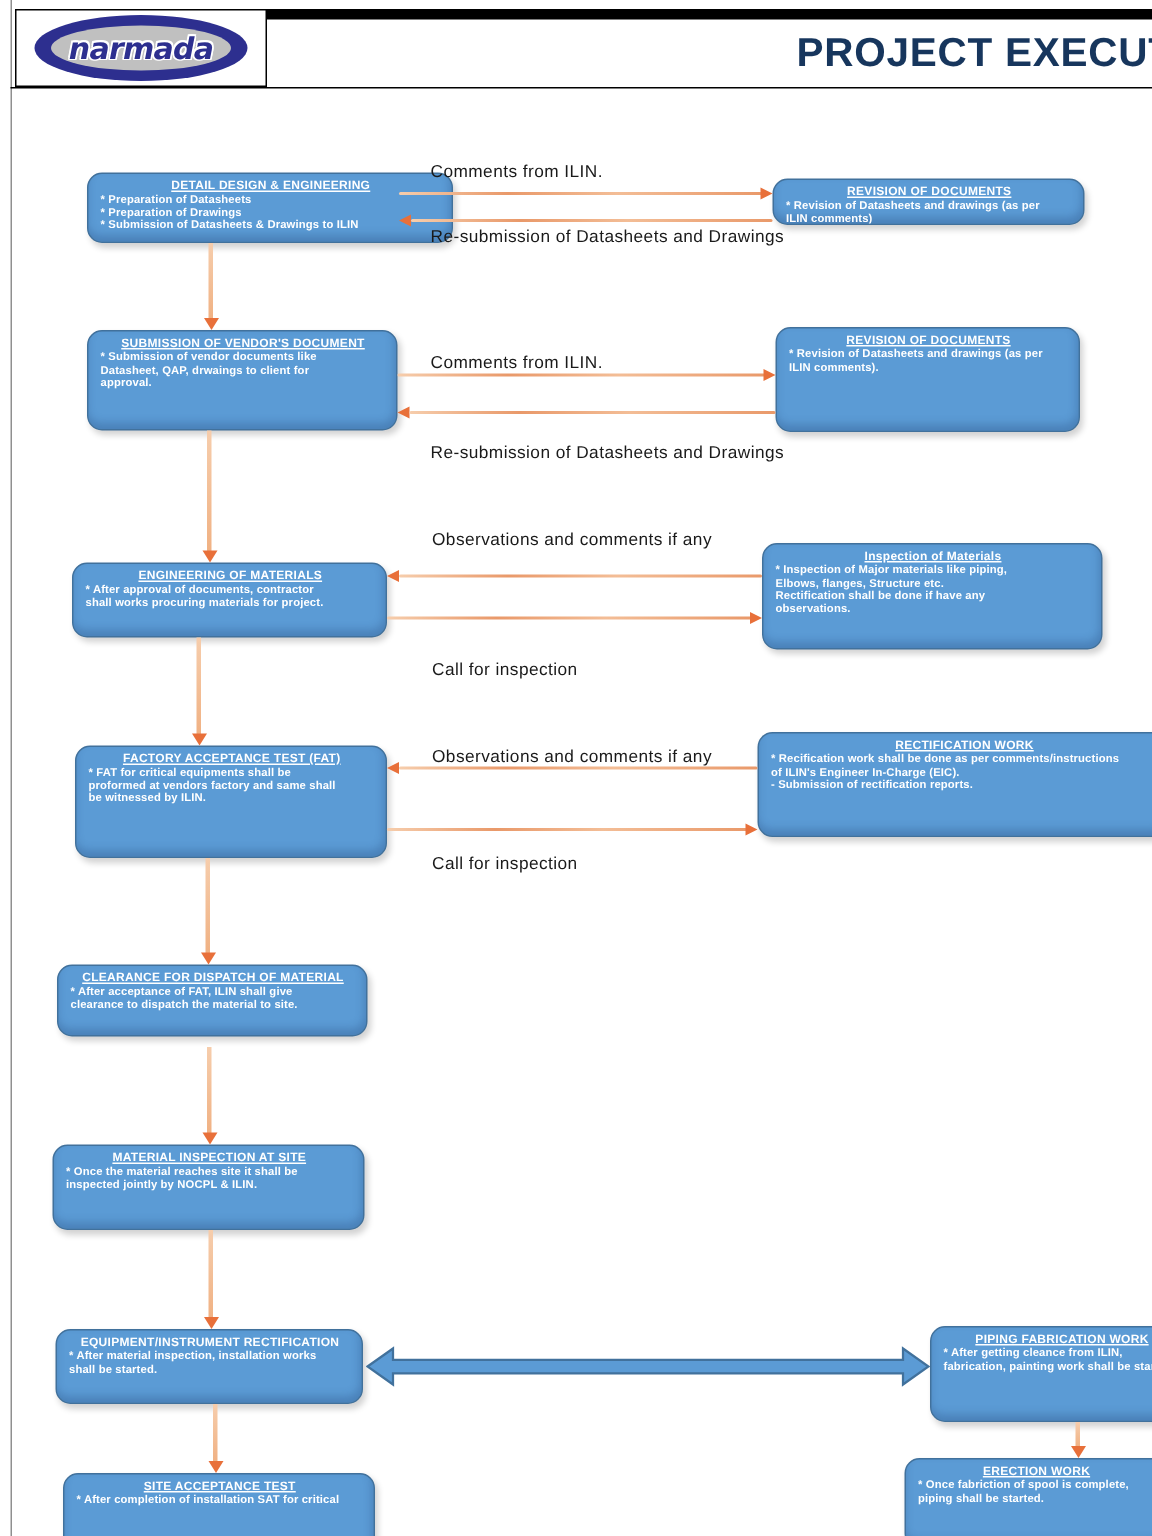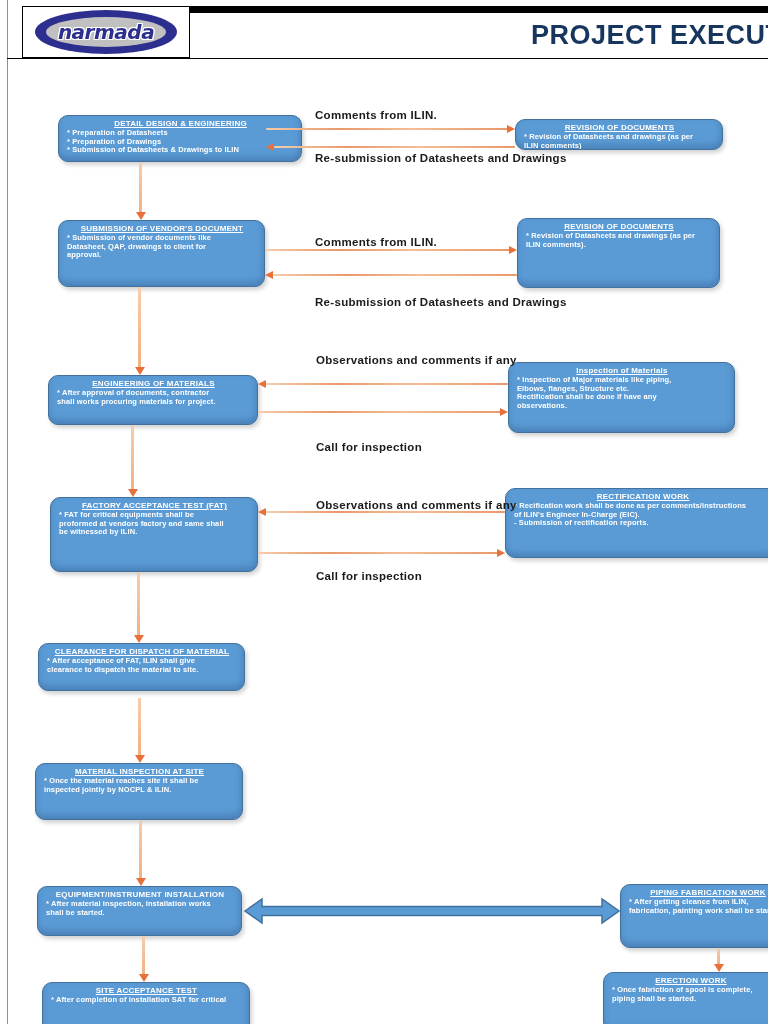--- a/index.html
+++ b/index.html
@@ -2,39 +2,39 @@
 <html style="--box-fill: #5B9BD5; --box-border: #41719C; --arrow-orange: #E8703A; --title-navy: #17365D; --label-black: #1A1A1A; --logo-navy: #2D2F8F; --logo-silver: #C0C0C0;"><head>
 <meta charset="utf-8">
 <style>
   * { margin:0; padding:0; box-sizing:border-box; }
   html,body { background:#e9e9e9; }
   .page {
     position:relative; width:768px; height:1024px; background:#ffffff;
     overflow:hidden; font-family:"Liberation Sans", sans-serif;
   }
   .left-border { position:absolute; left:7px; top:0; width:1px; height:1024px; background:#8f8f8f; }
-  .logo-cell { position:absolute; left:22px; top:6px; width:168px; height:52px; border:1px solid #000; background:#fff; }
+  .logo-cell { position:absolute; left:10px; top:6px; width:168px; height:52px; border:1px solid #000; background:#fff; }
   .top-bar { position:absolute; left:178px; top:6px; width:590px; height:7px; background:#000; }
   .header-rule { position:absolute; left:7px; top:58px; width:761px; height:1px; background:#000; }
   .logo-oval { position:absolute; left:12px; top:3px; width:142px; height:44px; background:var(--logo-navy,#2D2F8F); border-radius:50%; display:flex; align-items:center; justify-content:center; }
   .logo-oval-inner { position:absolute; left:11px; top:7px; width:120px; height:30px; background:var(--logo-silver,#C0C0C0); border-radius:50%; }
   .logo-text { position:relative; font-family:"DejaVu Sans", sans-serif; font-weight:bold; font-style:italic; font-size:20px; color:var(--logo-navy,#2D2F8F); letter-spacing:-0.5px;
     text-shadow:-1px 0 #fff, 1px 0 #fff, 0 -1px #fff, 0 1px #fff, -1px -1px #fff, 1px 1px #fff, -1px 1px #fff, 1px -1px #fff; }
   .page-title { position:absolute; left:531px; top:20px; width:320px; font-size:27px; font-weight:600; letter-spacing:0.5px; color:var(--title-navy,#17365D); white-space:nowrap; }
 
   .fbox {
     position:absolute; background:var(--box-fill,#5B9BD5); border:1.5px solid var(--box-border,#41719C);
     border-radius:10px; color:#fff; padding:3px 7px 3px 8px; overflow:hidden;
     box-shadow: inset -1px -4px 6px rgba(30,60,110,0.28), 2px 3px 4px rgba(0,0,0,0.18);
   }
   .fbox .t { display:block; text-align:center; font-weight:bold; font-size:8px; letter-spacing:0.2px; text-decoration:underline; line-height:1.25; }
   .fbox.no-underline .t { text-decoration:none; }
   .fbox .b { display:block; font-weight:bold; font-size:7.5px; line-height:1.16; white-space:pre-line; letter-spacing:0.1px; }
 
-  .flabel { position:absolute; font-size:11.5px; font-weight:bold; color:var(--label-black,#1A1A1A); letter-spacing:0.3px; white-space:nowrap;margin-left:28px; }
+  .flabel { position:absolute; font-size:11.5px; font-weight:normal; color:var(--label-black,#1A1A1A); letter-spacing:0.3px; white-space:nowrap; }
 
   .hline { position:absolute; height:2px; background:linear-gradient(90deg, #F6CDAC, #E9996A 30%, #F3BD96 60%, #E9996A); border-radius:1px; }
   .vline { position:absolute; width:3px; background:linear-gradient(180deg,#F6CDAC,#F0B183); }
   .ah-r { position:absolute; width:0; height:0; border-top:4px solid transparent; border-bottom:4px solid transparent; border-left:8px solid var(--arrow-orange,#E8703A); }
   .ah-l { position:absolute; width:0; height:0; border-top:4px solid transparent; border-bottom:4px solid transparent; border-right:8px solid var(--arrow-orange,#E8703A); }
   .ah-d { position:absolute; width:0; height:0; border-left:5px solid transparent; border-right:5px solid transparent; border-top:8px solid var(--arrow-orange,#E8703A); }
   .biarrow { position:absolute; left:244px; top:896px; }
 </style>
 </head>
 <body>
@@ -79,21 +79,21 @@
     <span class="t">CLEARANCE FOR DISPATCH OF MATERIAL</span>
     <span class="b">* After acceptance of FAT, ILIN shall give
 clearance to dispatch the material to site.</span>
   </div>
   <div class="fbox" style="left:35px;top:763px;width:208px;height:57px">
     <span class="t">MATERIAL INSPECTION AT SITE</span>
     <span class="b">* Once the material reaches site it shall be
 inspected jointly by NOCPL &amp; ILIN.</span>
   </div>
   <div class="fbox no-underline" style="left:37px;top:886px;width:205px;height:50px">
-    <span class="t">EQUIPMENT/INSTRUMENT INSTALLATION</span>
+    <span class="t">EQUIPMENT/INSTRUMENT RECTIFICATION</span>
     <span class="b">* After material inspection, installation works
 shall be started.</span>
   </div>
   <div class="fbox" style="left:42px;top:982px;width:208px;height:60px">
     <span class="t">SITE ACCEPTANCE TEST</span>
     <span class="b">* After completion of installation SAT for critical</span>
   </div>
 
   <div class="fbox" style="left:515px;top:119px;width:208px;height:31px">
     <span class="t">REVISION OF DOCUMENTS</span>

